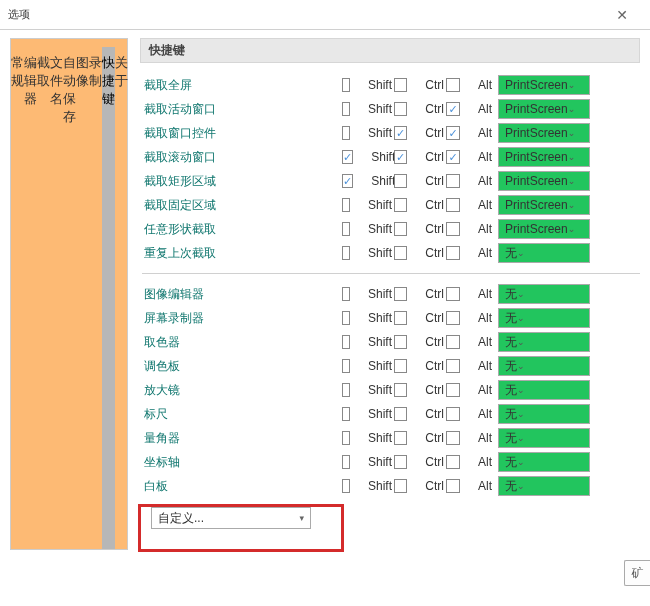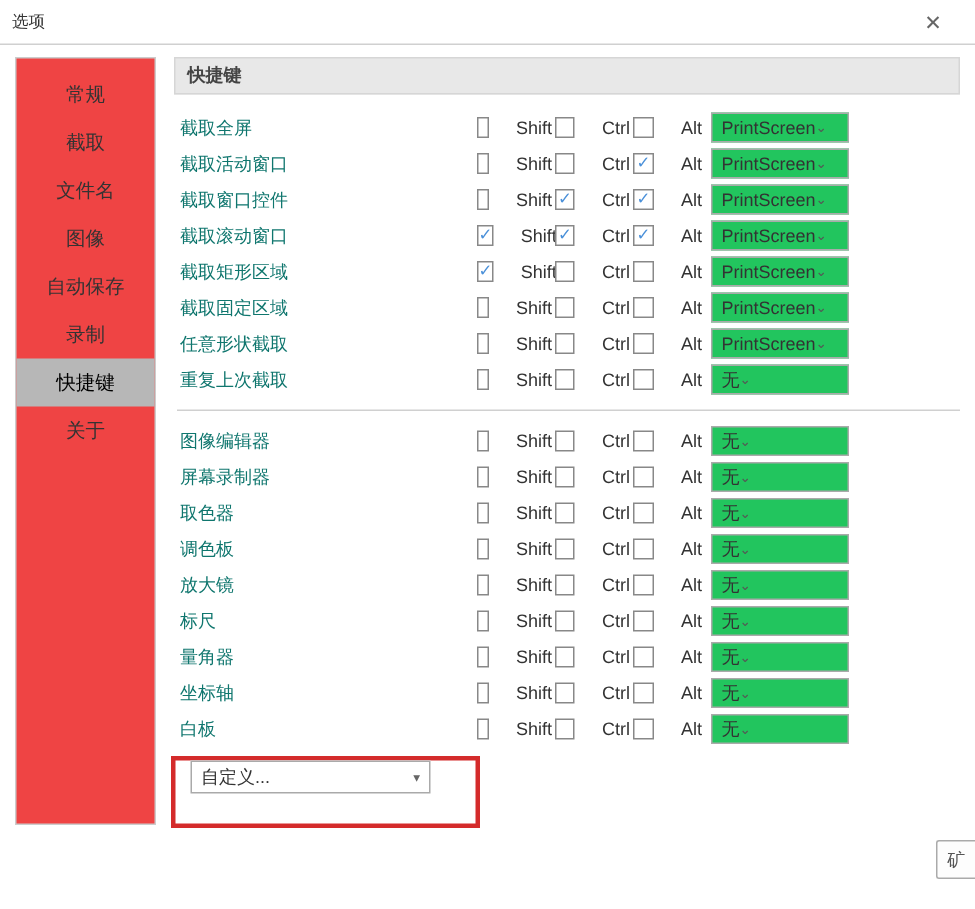--- a/index.html
+++ b/index.html
@@ -25,25 +25,25 @@
     width: 40px; height: 30px;
     display: flex; align-items: center; justify-content: center;
     font-size: 14px; color: #666;
   }
   .content {
     display: flex;
     height: 520px;
     padding: 8px 10px 0 10px;
   }
   .sidebar {
-    width: 94px;
-    background: #ef4444;
+    width: 118px;
+    background: #fdba74;
     border: 1px solid #ccc;
     display: flex;
-    flex-direction: column;
+    flex-direction: row;
     padding-top: 8px;
   }
   .sidebar-item {
     text-align: center;
     padding: 7px 0;
     font-size: 13px;
     cursor: pointer;
     color: #333;
   }
   .sidebar-item.active {
@@ -173,24 +173,25 @@
 <div class="titlebar">
   <span class="titlebar-title">选项</span>
   <div class="close-btn">
     <span>✕</span>
   </div>
 </div>
 
 <div class="content">
   <div class="sidebar">
       <div class="sidebar-item">常规</div>
+      <div class="sidebar-item">编辑器</div>
       <div class="sidebar-item">截取</div>
       <div class="sidebar-item">文件名</div>
+      <div class="sidebar-item">自动保存</div>
       <div class="sidebar-item">图像</div>
-      <div class="sidebar-item">自动保存</div>
       <div class="sidebar-item">录制</div>
       <div class="sidebar-item active">快捷键</div>
       <div class="sidebar-item">关于</div>
     </div>
 
   <div class="main">
     <div class="section-header">快捷键</div>
     <div class="rows" id="rows">
         <div class="row">
           <div class="row-label">截取全屏</div>

